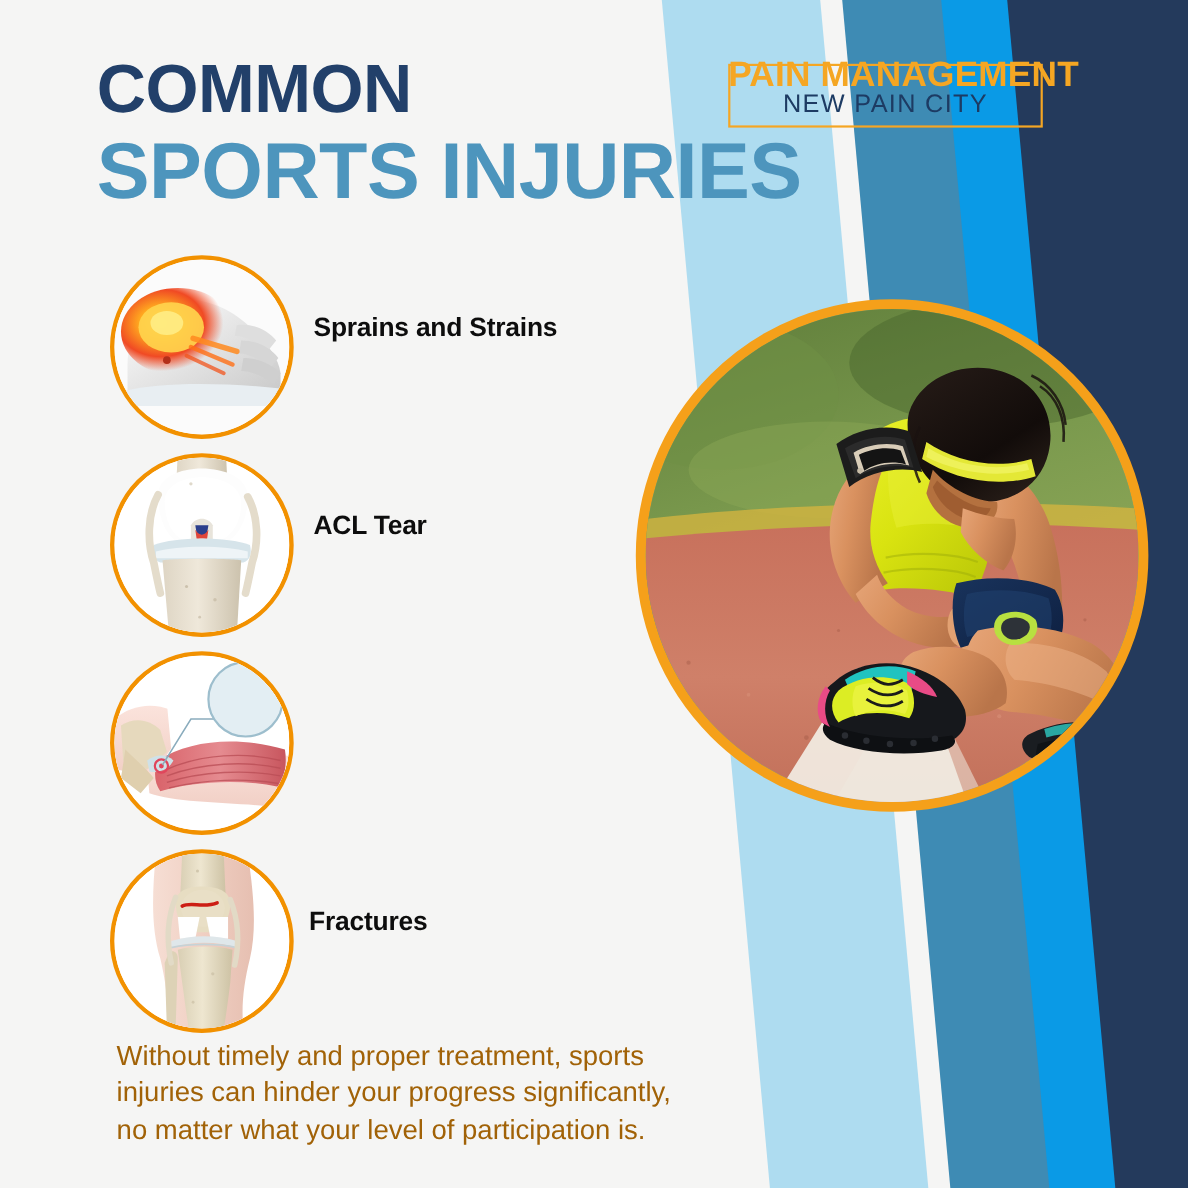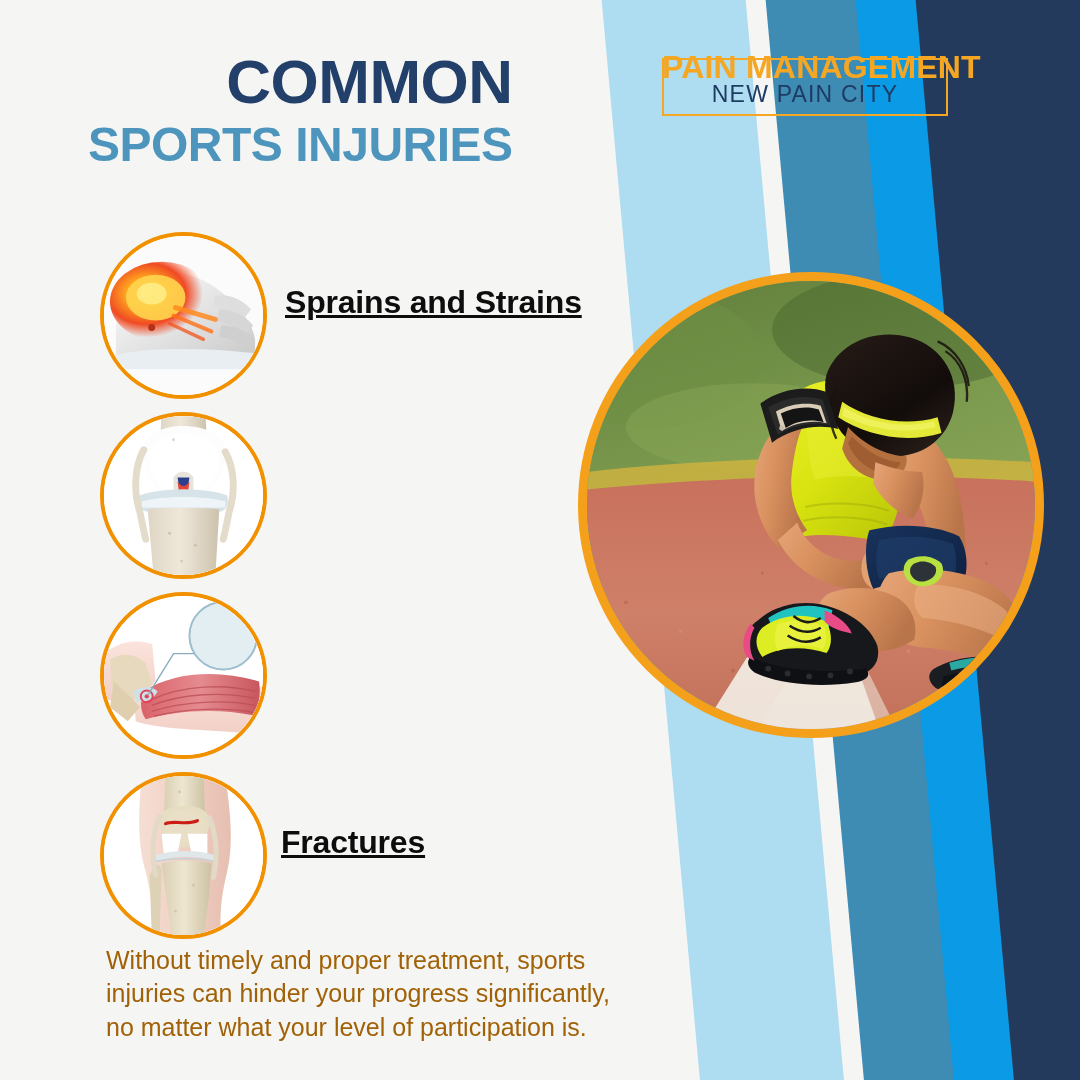--- a/index.html
+++ b/index.html
@@ -63,22 +63,22 @@
     line-height: 0.98;
     z-index: 6;
   }
   .head-line {
     font-weight: 800;
     font-size: 62px;
     letter-spacing: -0.5px;
     display: block;
     white-space: nowrap;
   }
-  #head-common { color: #22406a; text-align: right; }
-  #head-sports { color: #4d95bd; font-size: 48px; margin-top: 8px; }
+  #head-common { color: #22406a; }
+  #head-sports { color: #4d95bd; font-size: 72px; margin-top: 8px; }
 
   
   #logo {
     position: absolute;
     left: 662px;
     top: 58px;
     width: 286px;
     height: 58px;
     z-index: 8;
   }
@@ -127,26 +127,25 @@
     border-radius: 50%;
     border: 4px solid #f29100;
     background: #ffffff;
     overflow: hidden;
     box-sizing: border-box;
   }
   .thumb svg { display: block; width: 100%; height: 100%; }
   .row-label {
     position: absolute;
     top: 52px;
-    font-size: 32px;
+    font-size: 24px;
     font-weight: 800;
     color: #0d0d0d;
     letter-spacing: -0.2px;
     white-space: nowrap;
-    text-decoration: underline;
   }
 
   
   #hero {
     position: absolute;
     left: 578px;
     top: 272px;
     width: 466px;
     height: 466px;
     z-index: 7;
@@ -267,20 +266,21 @@
 
         <path d="M40 34 C30 52 30 78 36 96 C38 106 40 116 42 124" stroke="#e4dccb" stroke-width="7" fill="none" stroke-linecap="round"></path>
         <path d="M122 36 C132 54 132 78 126 96 C124 106 122 116 120 124" stroke="#e4dccb" stroke-width="7" fill="none" stroke-linecap="round"></path>
 
         <circle cx="66" cy="118" r="1.4" fill="#bfb49d" opacity="0.7"></circle>
         <circle cx="92" cy="130" r="1.6" fill="#bfb49d" opacity="0.6"></circle>
         <circle cx="78" cy="146" r="1.3" fill="#bfb49d" opacity="0.6"></circle>
         <circle cx="70" cy="24" r="1.5" fill="#c9bfa8" opacity="0.6"></circle>
       </svg>
     </div>
+    <div class="row-label" style="left:185px;">ACL Tear</div>
   </div>
 
   <div class="row" style="top:592px;">
     <div class="thumb">
       <svg viewBox="0 0 160 160">
         <defs>
           <linearGradient id="skin3" x1="0" y1="0" x2="0" y2="1">
             <stop offset="0%" stop-color="#fbe3dc"></stop>
             <stop offset="100%" stop-color="#f1cfc5"></stop>
           </linearGradient>

